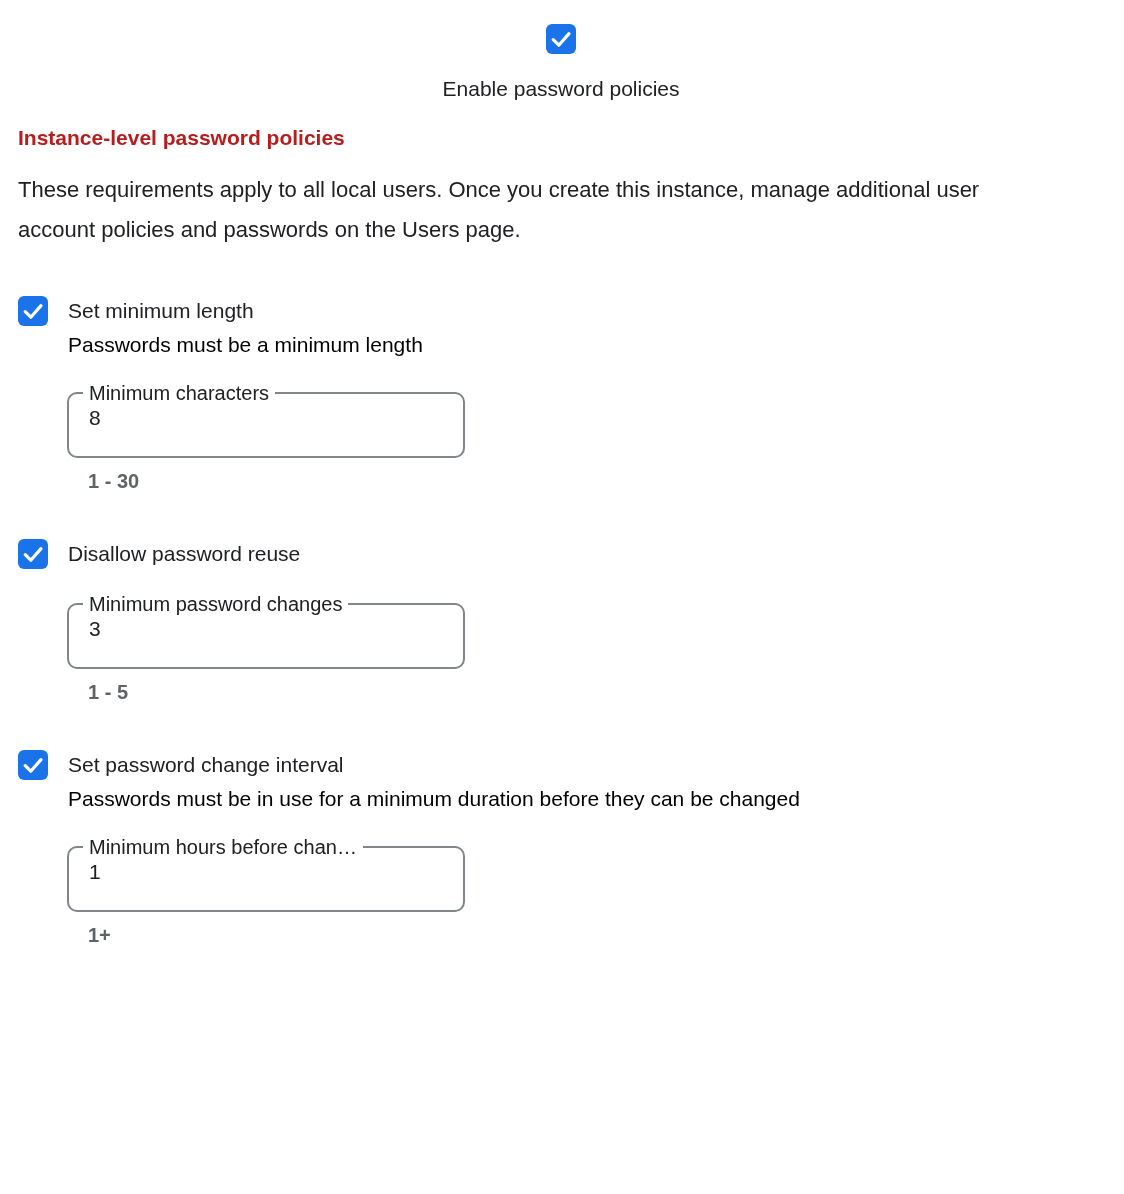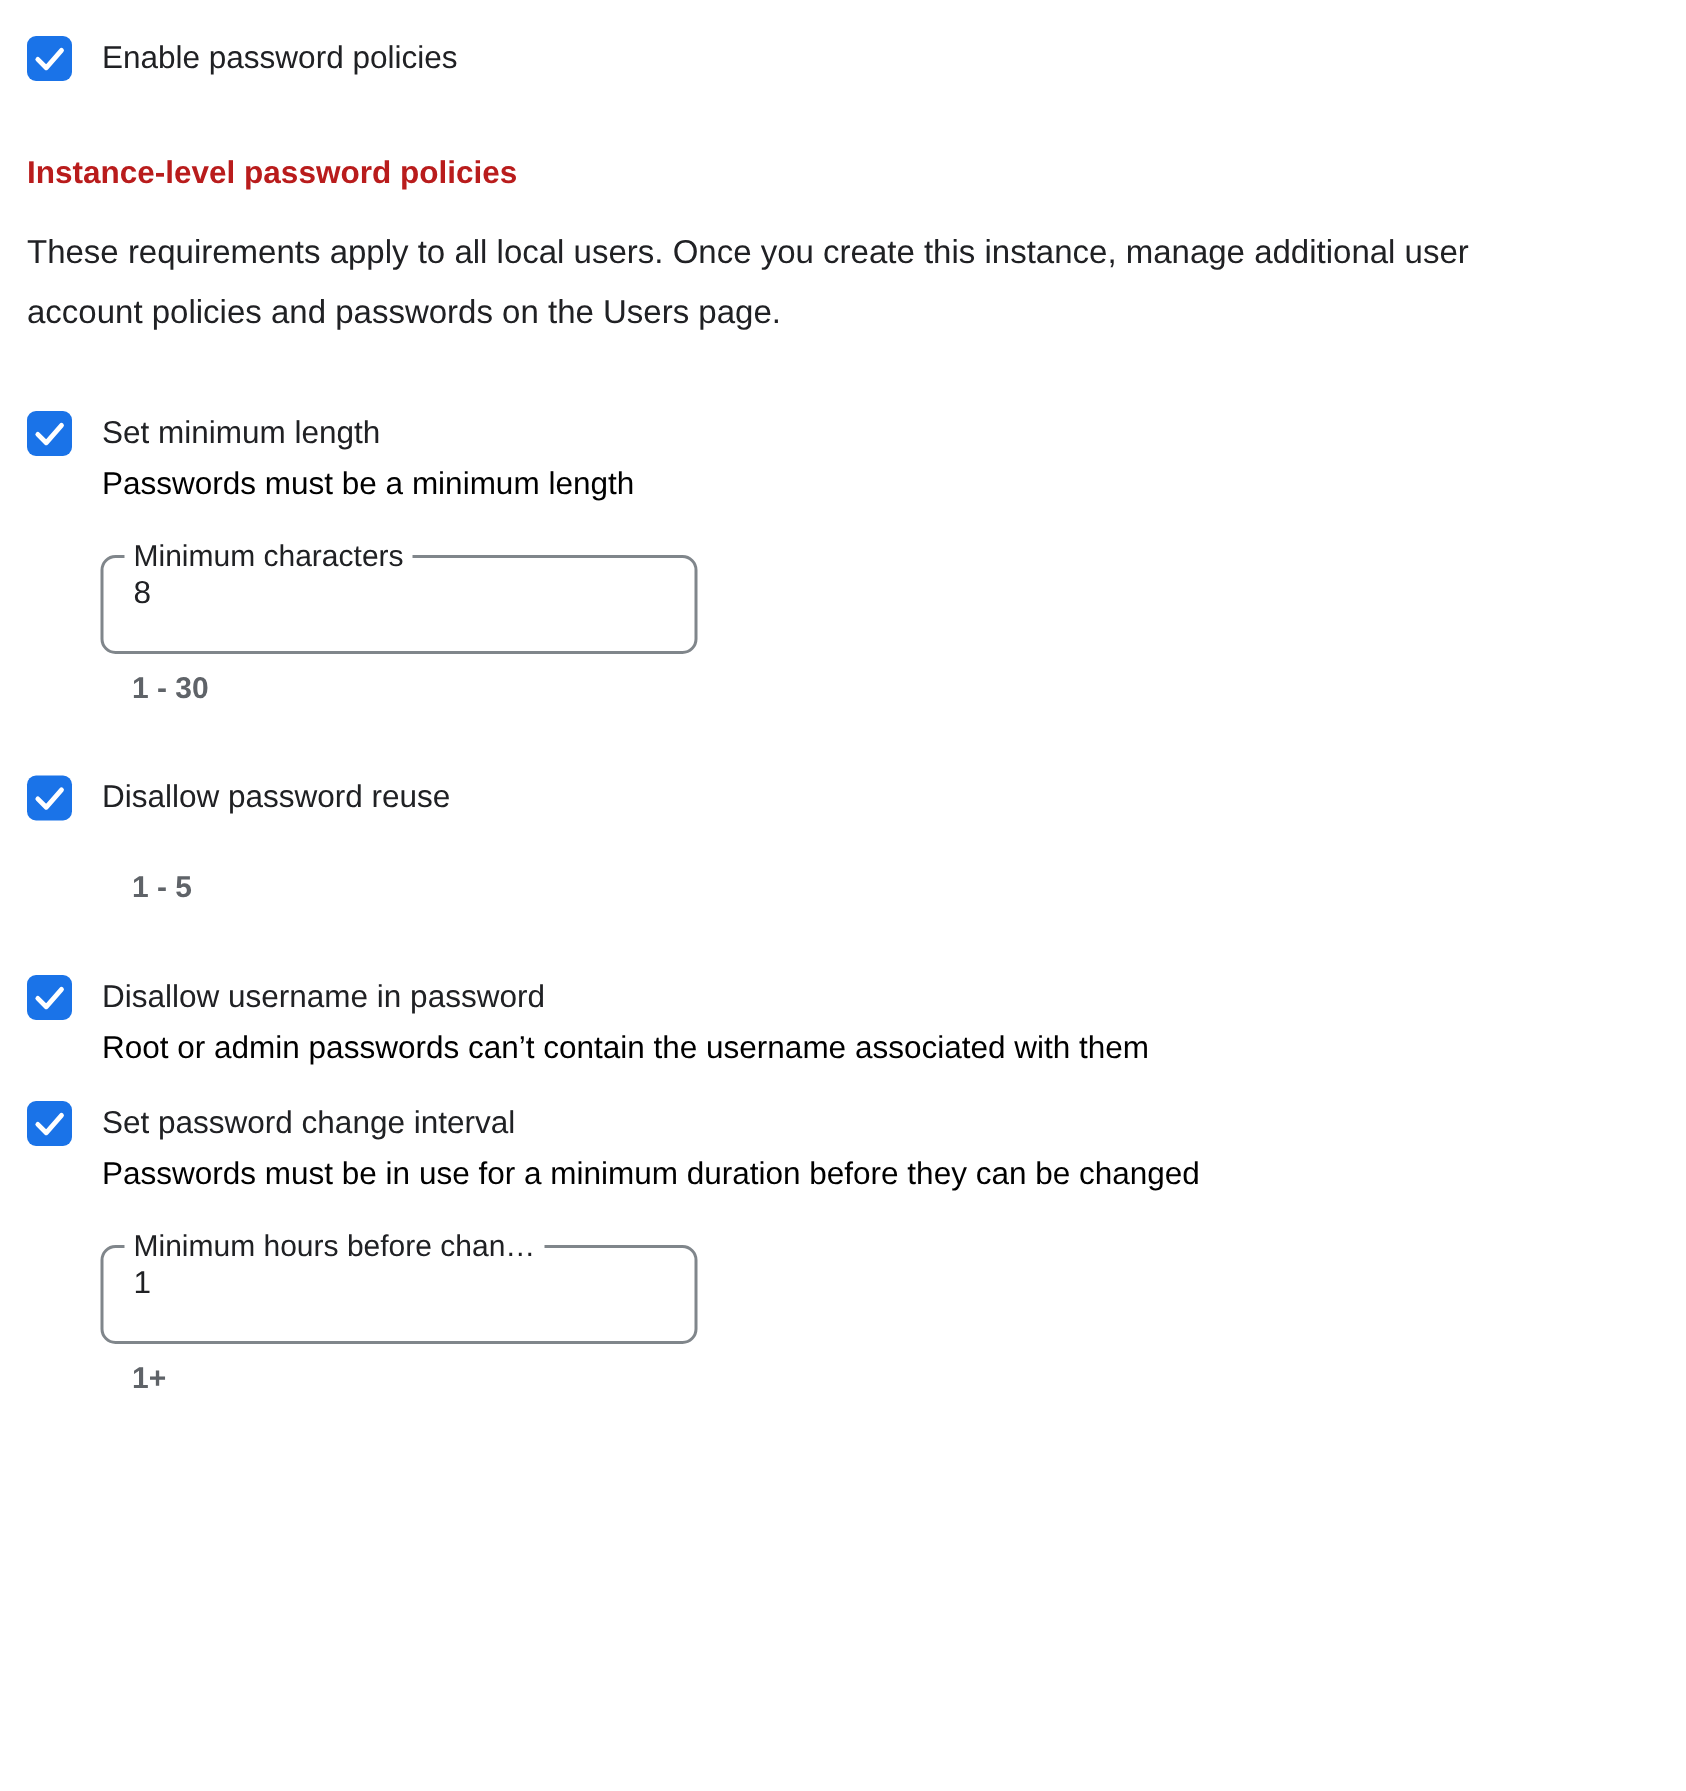--- a/index.html
+++ b/index.html
@@ -33,21 +33,21 @@
     cursor: pointer;
   }
   .checkbox svg { display: block; }
   .cb-label {
     font-size: 21px;
     color: #202124;
     line-height: 30px;
   }
 
   
-  .enable-row { margin-bottom: 50px; }
+  .enable-row { margin-bottom: 22px; flex-direction: column; }
   .section-heading {
     font-size: 21px;
     font-weight: 700;
     color: #b91c1c;
     margin-bottom: 20px;
   }
   .section-desc {
     font-size: 22px;
     line-height: 40px;
     color: #202124;
@@ -160,37 +160,28 @@
       <div class="checkbox" role="checkbox" aria-checked="true">
         <span>
           <svg width="30" height="30" viewBox="0 0 30 30">
               <path d="M7.2 15.6 l5.6 5.6 L23 9.6" fill="none" stroke="#ffffff" stroke-width="3.2" stroke-linecap="round" stroke-linejoin="round"></path>
             </svg>
         </span>
       </div>
       <div class="cb-label">Disallow password reuse</div>
     </div>
     <div class="field-group">
+      <div class="mat-field">
+        <span class="flabel">Minimum password changes</span>
+        <input type="text" value="3" style="">
+      </div>
       <div class="helper">1 - 5</div>
     </div>
   </div>
 
-  <div class="policy no-field">
-    <div class="cb-row">
-      <div class="checkbox" role="checkbox" aria-checked="true">
-        <span>
-          <svg width="30" height="30" viewBox="0 0 30 30">
-              <path d="M7.2 15.6 l5.6 5.6 L23 9.6" fill="none" stroke="#ffffff" stroke-width="3.2" stroke-linecap="round" stroke-linejoin="round"></path>
-            </svg>
-        </span>
-      </div>
-      <div class="cb-label">Disallow username in password</div>
-    </div>
-    <div class="desc">Root or admin passwords can’t contain the username associated with them</div>
-  </div>
 
   <div class="policy with-field">
     <div class="cb-row">
       <div class="checkbox" role="checkbox" aria-checked="true">
         <span>
           <svg width="30" height="30" viewBox="0 0 30 30">
               <path d="M7.2 15.6 l5.6 5.6 L23 9.6" fill="none" stroke="#ffffff" stroke-width="3.2" stroke-linecap="round" stroke-linejoin="round"></path>
             </svg>
         </span>
       </div>

